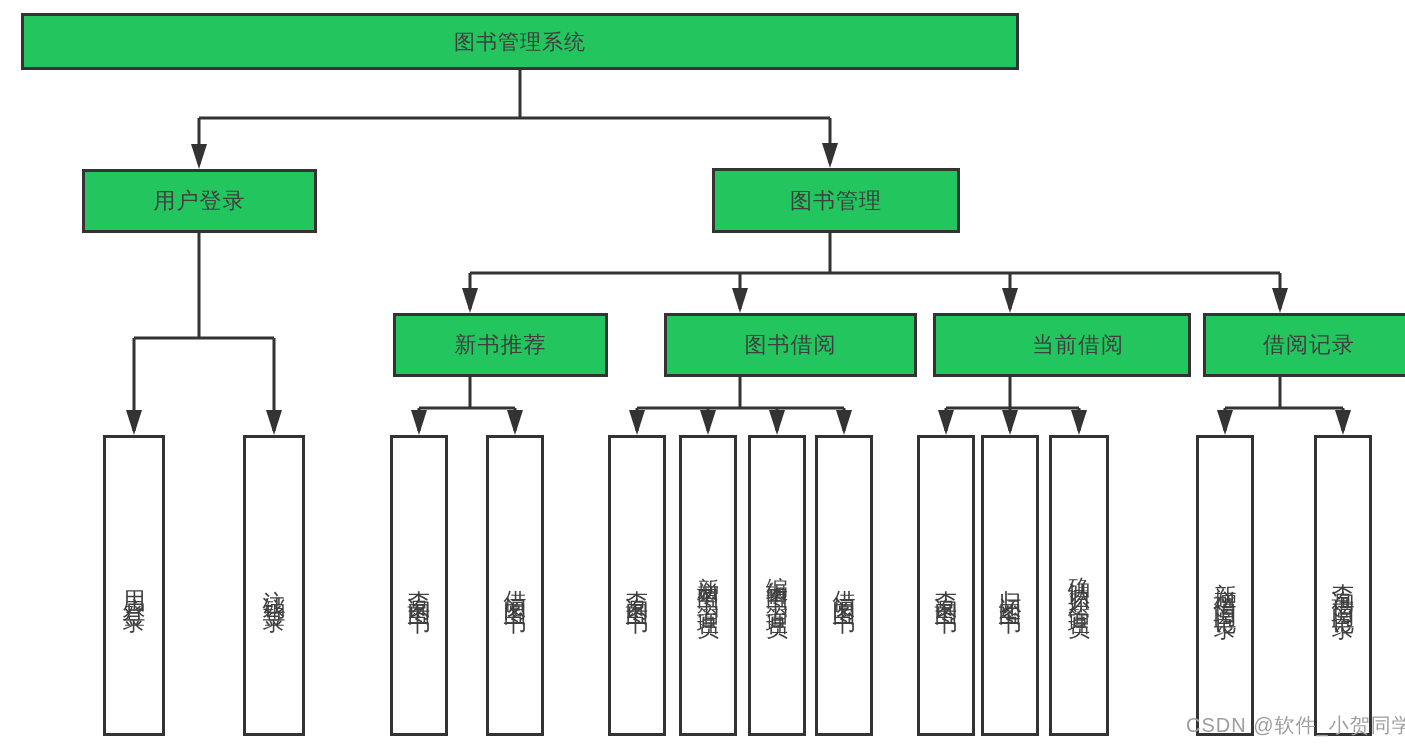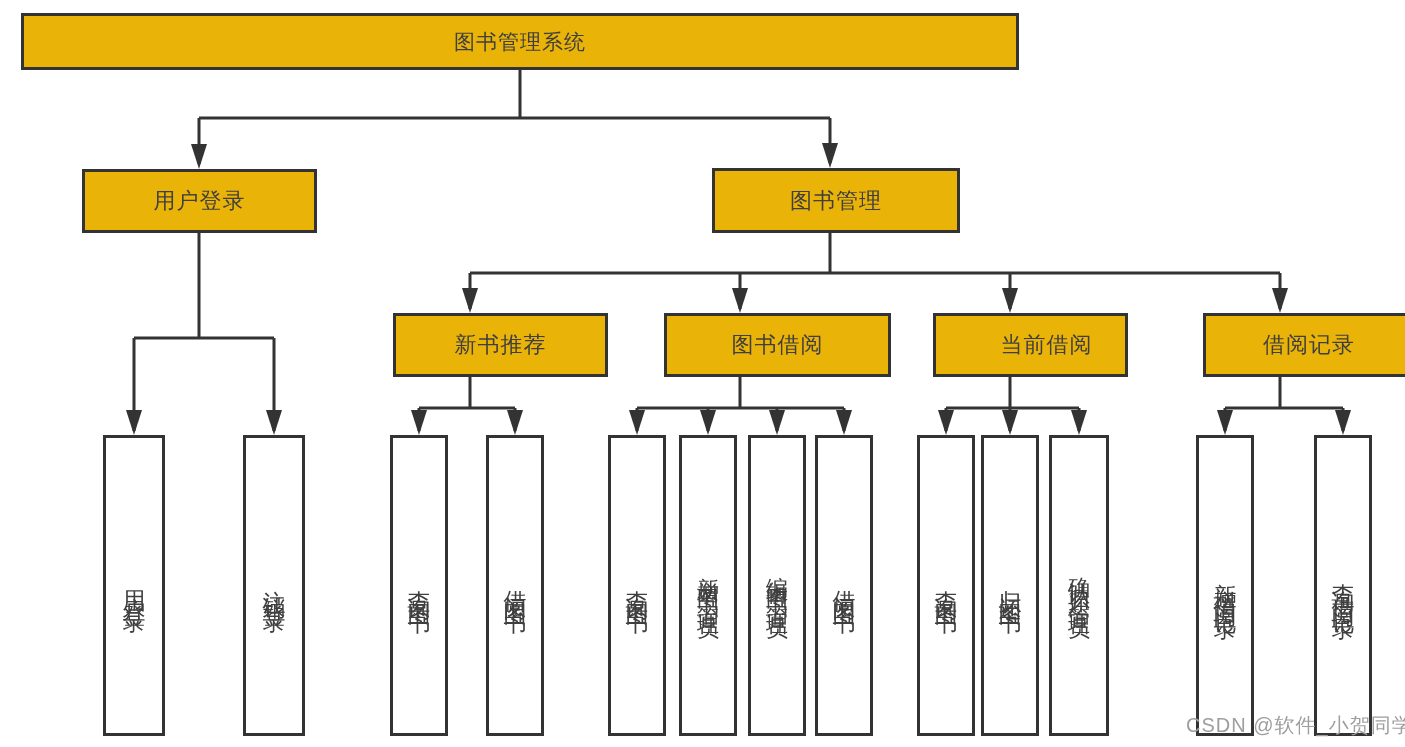--- a/index.html
+++ b/index.html
@@ -15,37 +15,37 @@
     position: absolute;
     left: 0; top: 0;
     width: 1405px; height: 747px;
   }
   .wire { stroke: var(--line, #333333); stroke-width: 3; fill: none; }
   .ah   { fill: var(--line, #333333); }
 
   .node {
     position: absolute;
     box-sizing: border-box;
-    background: #eab308;
+    background: #22c55e;
     border: 3px solid var(--line, #333333);
     display: flex;
     align-items: center;
     justify-content: center;
     color: var(--text, #3f3f3f);
     font-size: 22px;
     letter-spacing: 1px;
     white-space: nowrap;
   }
   .node.root  { left: 21px;  top: 13px;  width: 998px; height: 57px; font-size: 21px; }
   .node.lv2a  { left: 82px;  top: 169px; width: 235px; height: 64px; }
   .node.lv2b  { left: 712px; top: 168px; width: 248px; height: 65px; }
   .node.lv3   { top: 313px;  height: 64px; margin-left: 30px; }
   .node.lv3a  { left: 363px;  width: 215px; }
-  .node.lv3b  { left: 634px;  width: 227px; }
-  .node.lv3c  { left: 903px;  width: 195px; padding-left: 32px; }
+  .node.lv3b  { left: 634px;  width: 253px; }
+  .node.lv3c  { left: 903px;  width: 258px; padding-left: 32px; }
   .node.lv3d  { left: 1173px; width: 212px; }
 
   .leaf {
     position: absolute;
     top: 435px;
     height: 301px;
     box-sizing: border-box;
     background: #ffffff;
     border: 3px solid var(--line, #333333);
     display: flex;

